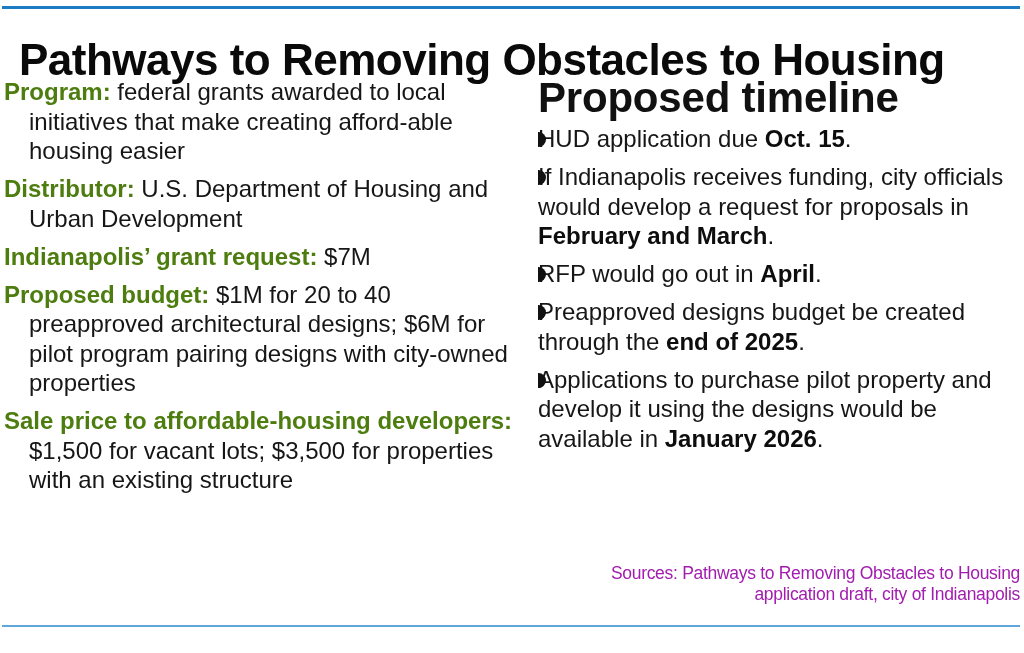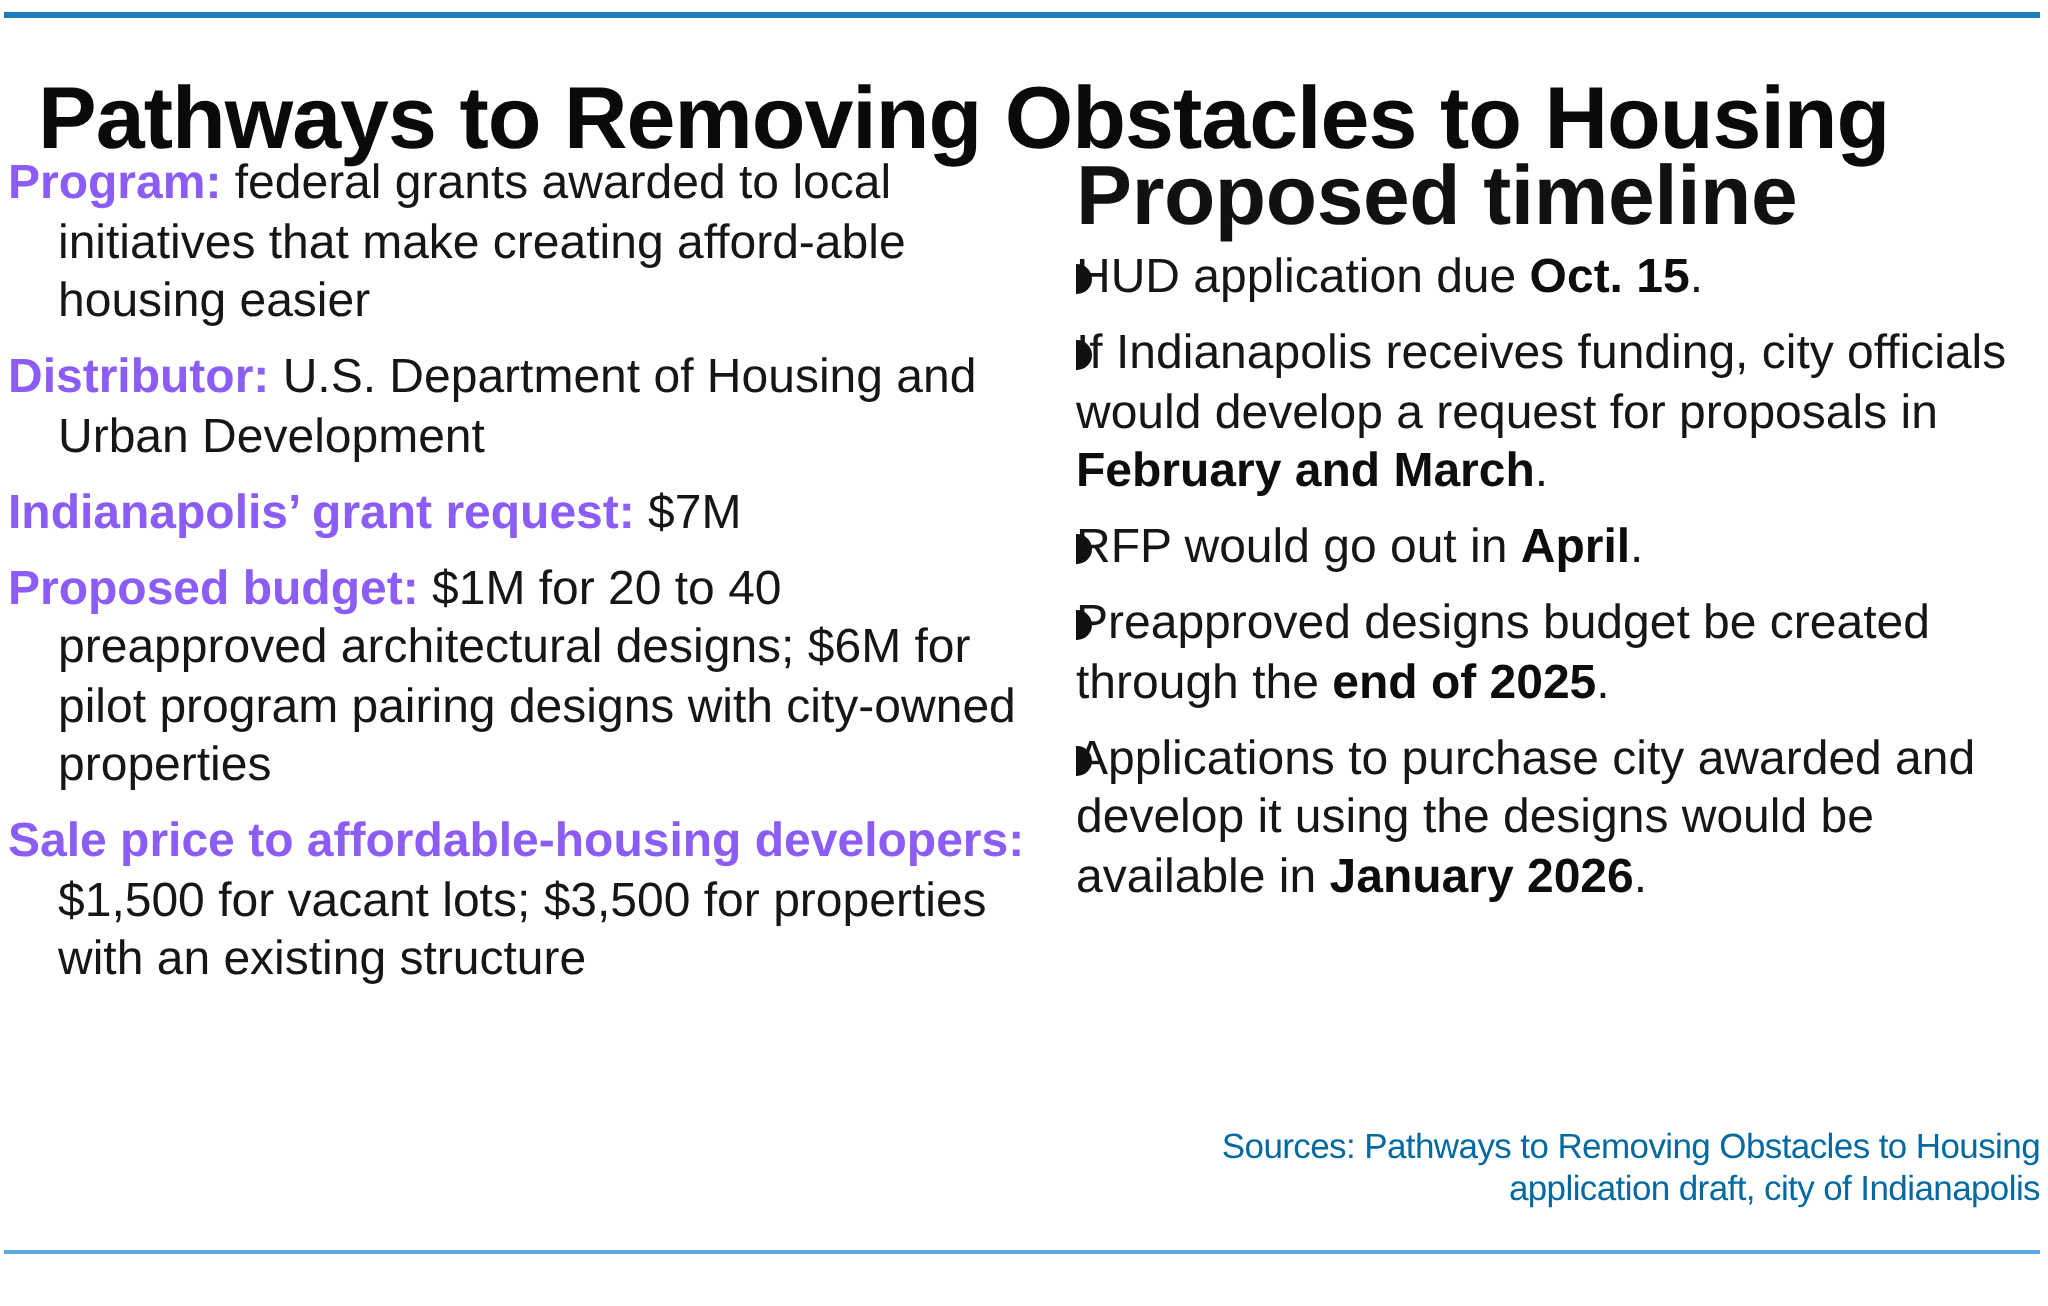--- a/index.html
+++ b/index.html
@@ -52,21 +52,21 @@
     .fact {
       font-size: 24px;
       line-height: 29.5px;
       padding-left: 25px;
       text-indent: -25px;
       margin: 0 0 8.5px 0;
       color: #161616;
     }
     .fact .label {
       font-weight: bold;
-      color: #8b5cf6;
+      color: #4d7c0f;
     }
     .right-col {
       position: absolute;
       left: 538px;
       top: 80px;
       width: 480px;
     }
     .subhead {
       margin: 0 0 8px 0;
       font-size: 42px;
@@ -96,21 +96,21 @@
       color: #0d0d0d;
     }
     .sources {
       position: absolute;
       right: 4px;
       top: 563px;
       width: 460px;
       text-align: right;
       font-size: 17.5px;
       line-height: 21px;
-      color: #0369a1;
+      color: #a21caf;
       letter-spacing: -0.3px;
     }
   </style>
 </head>
 <body>
 
 <div class="rule-top"></div>
 
 <h1 class="title">Pathways to Removing Obstacles to Housing</h1>
 
@@ -135,21 +135,21 @@
 
   <div class="tl-item">
     <span class="bullet"></span><span>RFP would go out in </span><b>April</b><span>.</span>
   </div>
 
   <div class="tl-item">
     <span class="bullet"></span><span>Preapproved designs budget be created through the </span><b>end of 2025</b><span>.</span>
   </div>
 
   <div class="tl-item">
-    <span class="bullet"></span><span>Applications to purchase city awarded and develop it using the designs would be available in </span><b>January 2026</b><span>.</span>
+    <span class="bullet"></span><span>Applications to purchase pilot property and develop it using the designs would be available in </span><b>January 2026</b><span>.</span>
   </div>
 </div>
 
 <div class="sources">
   <div>Sources: Pathways to Removing Obstacles to Housing</div>
   <div>application draft, city of Indianapolis</div>
 </div>
 
 <div class="rule-bottom"></div>
 

